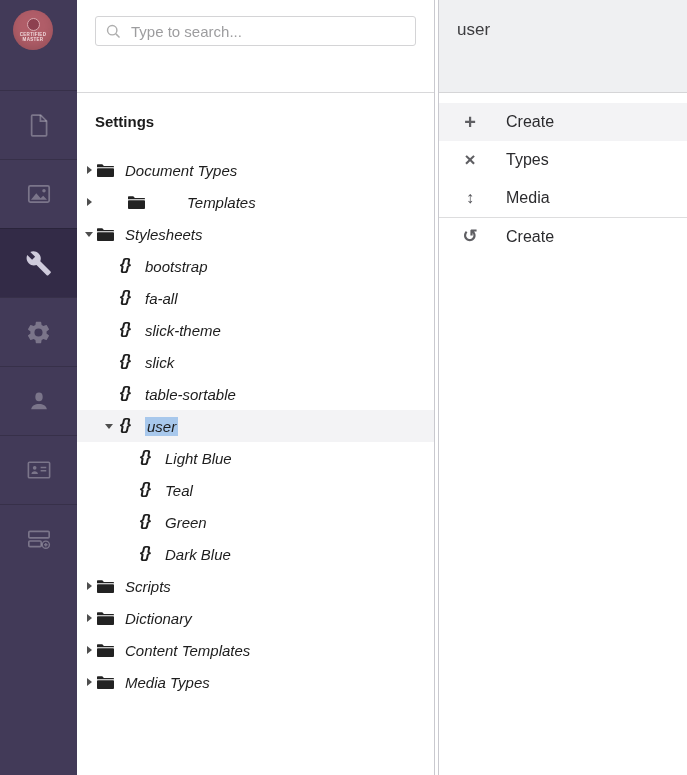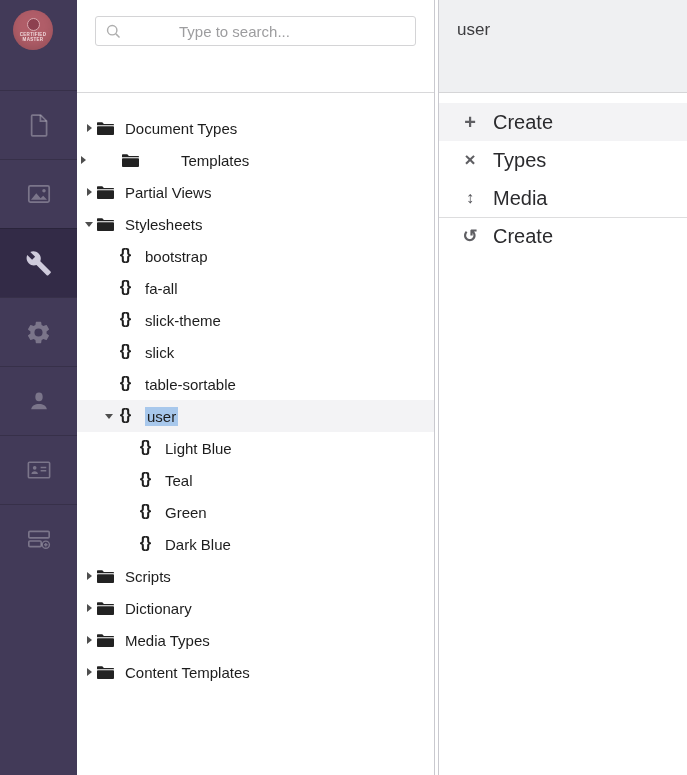--- a/index.html
+++ b/index.html
@@ -53,35 +53,35 @@
     width:358px;flex:none;background:#fff;
     border-right:1px solid #c9c9cf;
     display:flex;flex-direction:column;box-sizing:border-box;
   }
   .tree-head{
     height:93px;flex:none;border-bottom:1px solid #d8d8da;box-sizing:border-box;
   }
   .search{
     margin:16px 18px 0 18px;height:30px;
     border:1px solid #d4d4d6;border-radius:3px;background:#fff;
-    display:flex;align-items:center;padding:0 9px;box-sizing:border-box;gap:48px;
+    display:flex;align-items:center;padding:0 9px;box-sizing:border-box;
   }
   .search svg{flex:none;margin-right:7px;}
   .search input{
     border:none;outline:none;flex:1;min-width:0;
     font-family:"Liberation Sans", sans-serif;
     font-size:15px;color:#444;background:transparent;
   }
   .search input::placeholder{color:#9d9d9f;}
   .tree-body{padding-top:17px;flex:1;overflow:hidden;}
   .section-title{
     height:24px;line-height:24px;padding-left:18px;
     font-size:15px;font-weight:bold;color:#1b1b1b;
   }
-  .tree-rows{margin-top:2px;}
+  .tree-rows{margin-top:20px;font-style:italic;}
   .trow{
     height:32px;display:flex;align-items:center;cursor:pointer;
   }
   .trow.sel{background:var(--c-hover);}
   .caret{width:12px;flex:none;display:flex;align-items:center;justify-content:center;}
   .caret.collapsed::before{
     content:"";display:block;
     border-left:5px solid #4e4e4e;border-top:4px solid transparent;border-bottom:4px solid transparent;
   }
   .caret.expanded::before{
@@ -120,21 +120,21 @@
   .mrow.hl{background:var(--c-hover);}
   .mrow.div{border-top:1px solid #ddddde;}
   .micon{
     width:22px;flex:none;text-align:center;
     color:#5f5f63;font-weight:bold;
   }
   .micon.plus{font-size:20px;}
   .micon.xx{font-size:19px;}
   .micon.sort{font-size:16px;font-weight:normal;color:#55555a;}
   .micon.reload{font-size:18px;transform:translateY(-1px);}
-  .mlabel{margin-left:12px;font-size:20px;color:#2b2b2e;}
+  .mlabel{margin-left:25px;font-size:16px;color:#2b2b2e;}
 </style>
 </head>
 <body style="--c-sidebar: #423a58; --c-sidebar-active: #332b47; --c-badge: #b05d68; --c-select: #a8c8ec; --c-hover: #f3f3f5; --c-head: #eff0f2;">
 
 <div class="app">
 
   <nav class="side">
     <div class="badge-wrap">
       <div class="badge">
         <div class="logo"></div>
@@ -209,50 +209,41 @@
     <div class="tree-head">
       <div class="search">
         <svg viewBox="0 0 20 20" width="17" height="17">
             <circle cx="8.5" cy="8.5" r="5.5" fill="none" stroke="#aeaeae" stroke-width="1.7"></circle>
             <path d="M12.8 12.8l4.3 4.3" stroke="#aeaeae" stroke-width="1.7"></path>
           </svg>
         <input type="text" value="" placeholder="Type to search..." style="">
       </div>
     </div>
     <div class="tree-body">
+      <div class="section-title">Settings</div>
       <div class="tree-rows" id="tree-rows">
           <div class="trow" style="padding-left: 6px;">
             <span class="caret collapsed"></span>
             <span class="ticon">
               <svg viewBox="0 0 20 18" width="19" height="17">
                 <path fill="#222" d="M1 3.1c0-.4.3-.7.7-.7h4.9l1.7 1.9h10c.4 0 .7.3.7.7v.5H1z"></path>
                 <rect x="1" y="6.5" width="18" height="9.3" rx=".9" fill="#222"></rect>
               </svg>
             </span>
             <span class="tlabel">Document Types</span>
           </div>
-          <div class="trow" style=" gap: 31px;">
+          <div class="trow" style="padding-left: 6px; gap: 31px;">
             <span class="caret collapsed"></span>
             <span class="ticon">
               <svg viewBox="0 0 20 18" width="19" height="17">
                 <path fill="#222" d="M1 3.1c0-.4.3-.7.7-.7h4.9l1.7 1.9h10c.4 0 .7.3.7.7v.5H1z"></path>
                 <rect x="1" y="6.5" width="18" height="9.3" rx=".9" fill="#222"></rect>
               </svg>
             </span>
             <span class="tlabel">Templates</span>
-          </div>
-          <div class="trow" style="padding-left: 6px;">
-            <span class="caret collapsed"></span>
-            <span class="ticon">
-              <svg viewBox="0 0 20 18" width="19" height="17">
-                <path fill="#222" d="M1 3.1c0-.4.3-.7.7-.7h4.9l1.7 1.9h10c.4 0 .7.3.7.7v.5H1z"></path>
-                <rect x="1" y="6.5" width="18" height="9.3" rx=".9" fill="#222"></rect>
-              </svg>
-            </span>
-            <span class="tlabel">Partial Views</span>
           </div>
           <div class="trow" style="padding-left: 6px;">
             <span class="caret expanded"></span>
             <span class="ticon">
               <svg viewBox="0 0 20 18" width="19" height="17">
                 <path fill="#222" d="M1 3.1c0-.4.3-.7.7-.7h4.9l1.7 1.9h10c.4 0 .7.3.7.7v.5H1z"></path>
                 <rect x="1" y="6.5" width="18" height="9.3" rx=".9" fill="#222"></rect>
               </svg>
             </span>
             <span class="tlabel">Stylesheets</span>
@@ -348,31 +339,31 @@
             <span class="tlabel">Dictionary</span>
           </div>
           <div class="trow" style="padding-left: 6px;">
             <span class="caret collapsed"></span>
             <span class="ticon">
               <svg viewBox="0 0 20 18" width="19" height="17">
                 <path fill="#222" d="M1 3.1c0-.4.3-.7.7-.7h4.9l1.7 1.9h10c.4 0 .7.3.7.7v.5H1z"></path>
                 <rect x="1" y="6.5" width="18" height="9.3" rx=".9" fill="#222"></rect>
               </svg>
             </span>
+            <span class="tlabel">Content Templates</span>
+          </div>
+          <div class="trow" style="padding-left: 6px;">
+            <span class="caret collapsed"></span>
+            <span class="ticon">
+              <svg viewBox="0 0 20 18" width="19" height="17">
+                <path fill="#222" d="M1 3.1c0-.4.3-.7.7-.7h4.9l1.7 1.9h10c.4 0 .7.3.7.7v.5H1z"></path>
+                <rect x="1" y="6.5" width="18" height="9.3" rx=".9" fill="#222"></rect>
+              </svg>
+            </span>
             <span class="tlabel">Media Types</span>
-          </div>
-          <div class="trow" style="padding-left: 6px;">
-            <span class="caret collapsed"></span>
-            <span class="ticon">
-              <svg viewBox="0 0 20 18" width="19" height="17">
-                <path fill="#222" d="M1 3.1c0-.4.3-.7.7-.7h4.9l1.7 1.9h10c.4 0 .7.3.7.7v.5H1z"></path>
-                <rect x="1" y="6.5" width="18" height="9.3" rx=".9" fill="#222"></rect>
-              </svg>
-            </span>
-            <span class="tlabel">Content Templates</span>
           </div>
         </div>
     </div>
   </div>
 
   <div class="gutter"></div>
 
   <div class="ctx-panel">
     <div class="ctx-head">
       <span class="ctx-title">user</span>

